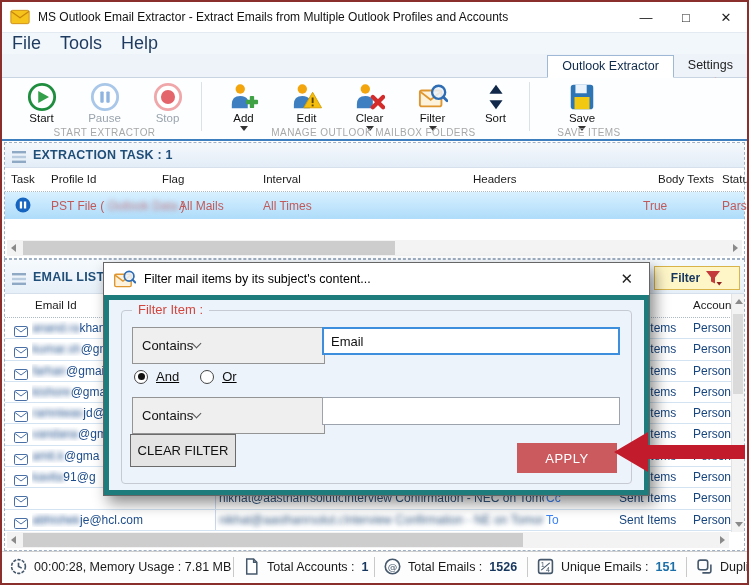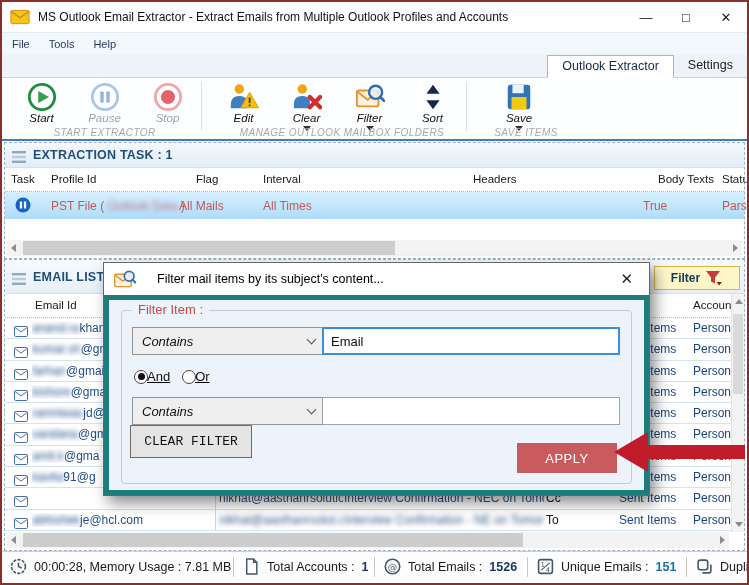--- a/index.html
+++ b/index.html
@@ -10,33 +10,33 @@
   
   .titlebar{position:absolute;left:0;top:0;width:745px;height:30px;display:flex;align-items:center;
     padding:0 8px;gap:8px;background:#fff;}
   .titlebar .ttl{font-size:12px;color:#111;white-space:nowrap;}
   .win-controls{margin-left:auto;display:flex;gap:14px;}
   .win-controls span{display:inline-block;width:26px;text-align:center;font-size:13px;color:#222;cursor:default;}
 
   
   .menubar{position:absolute;left:0;top:30px;width:745px;height:22px;background:#F2F7FC;border-top:1px solid #E4EAF1;
     display:flex;align-items:center;gap:19px;padding-left:10px;}
-  .menubar span{font-size:11px;color:#1E3A5F;}
+  .menubar span{font-size:18px;color:#1E3A5F;}
 
   
   .tabstrip{position:absolute;left:0;top:52px;width:745px;height:24px;background:#EEF3FA;
     border-bottom:1px solid #C9D4E2;display:flex;align-items:flex-end;padding-left:6px;flex-direction:column;}
   .tab{padding:3px 14px 4px;font-size:12.5px;color:#222;position:relative;top:1px;}
   .tab.active{background:#fff;border:1px solid #9FB8D6;border-bottom:1px solid #fff;color:#0E2A4A;}
   .acct{margin-left:auto;display:flex;align-items:center;gap:6px;padding-right:10px;padding-bottom:3px;}
   .acct .acct-name{font-size:12.5px;color:#737373;}
   .caret-sm{width:0;height:0;border-left:4px solid transparent;border-right:4px solid transparent;border-top:5px solid #B0402F;}
 
   
-  .toolbar{position:absolute;left:0;top:76px;width:745px;height:61px;background:#FDFEFF;display:flex;padding-left:8px;font-style:italic;}
+  .toolbar{position:absolute;left:0;top:76px;width:745px;height:61px;background:#FDFEFF;display:flex;padding-left:8px;}
   .tb-group{position:relative;display:flex;flex-direction:column;}
   .tb-btns{display:flex;}
   .tb-btn{width:63px;display:flex;flex-direction:column;align-items:center;padding-top:4px;cursor:default;}
   .tb-btn .ticon{width:30px;height:30px;}
   .tb-btn .ticon svg{width:100%;height:100%;}
   .tb-btn .tlbl{font-size:11.5px;color:#111;margin-top:0px;}
   .tb-btn.disabled .tlbl{color:#9AA4AE;}
   .tb-caret{width:0;height:0;border-left:4px solid transparent;border-right:4px solid transparent;border-top:5px solid #333;margin-top:2px;}
   .tb-grouplabel{position:absolute;bottom:1px;width:100%;text-align:center;font-size:10px;color:#A8A8A8;letter-spacing:.4px;white-space:nowrap;}
   .tb-sep{width:1px;background:#DCE1E7;margin:4px 2px 8px 2px;}
@@ -74,21 +74,21 @@
   .email-colheader{position:absolute;left:0;top:34px;right:0;height:24px;border-bottom:1px dotted #AEB9C6;background:#fff;}
   .ecol-email{position:absolute;left:30px;top:5px;font-size:11.5px;color:#1a1a1a;}
   .ecol-account{position:absolute;left:688px;top:5px;font-size:11.5px;color:#1a1a1a;}
   .email-rows{position:absolute;left:0;top:58px;right:0;height:213px;overflow:hidden;}
   .erow{position:relative;height:21.3px;border-bottom:1px solid #D3E3F2;white-space:nowrap;}
   .erow .env{position:absolute;left:9px;top:5px;width:14px;height:11px;}
   .ecell{position:absolute;top:3px;font-size:12px;color:#1F4E8C;overflow:hidden;white-space:nowrap;}
   .c-email{left:27px;width:180px;}
   .c-from{left:214px;width:124px;color:#33567F;}
   .c-subject{left:339px;width:200px;color:#33567F;}
-  .c-tocc{left:541px;width:40px;color:#0f172a;}
+  .c-tocc{left:541px;width:40px;color:#3b82f6;}
   .c-folder{left:614px;width:72px;color:#17457E;}
   .c-account{left:688px;width:42px;color:#17457E;}
   .vline-email{position:absolute;left:210px;top:0;bottom:0;width:1px;background:#C9D9EA;}
   .vsb{position:absolute;right:0;top:34px;bottom:18px;width:13px;background:#F3F3F3;border-left:1px solid #E3E3E3;}
   .vsb .up{position:absolute;top:5px;left:3px;width:0;height:0;border-left:4px solid transparent;border-right:4px solid transparent;border-bottom:5px solid #8A8A8A;}
   .vsb .dn{position:absolute;bottom:5px;left:3px;width:0;height:0;border-left:4px solid transparent;border-right:4px solid transparent;border-top:5px solid #8A8A8A;}
   .vsb .vthumb{position:absolute;left:1px;right:1px;top:20px;height:80px;background:#DADADA;}
 
   
   .statusbar{position:absolute;left:0;top:549px;width:745px;height:30px;border-top:1px solid #CFCFCF;background:#FDFDFD;
@@ -97,42 +97,42 @@
   .sb-item .sicon{width:17px;height:17px;flex:none;}
   .sb-item .sicon svg{width:100%;height:100%;}
   .sb-lbl{font-size:12.5px;color:#1a1a1a;}
   .sb-val{font-size:12.5px;font-weight:bold;color:#17365D;}
   .sb-val.hl{color:#1B6FA8;}
   .sb-sep{width:1px;height:20px;background:#C9C9C9;margin:0 9px;flex:none;}
 
   
   .dialog{position:absolute;left:101px;top:260px;width:547px;height:234px;background:#fff;z-index:40;
     border:1px solid #666;box-shadow:5px 7px 14px rgba(0,0,0,.45);}
-  .dlg-title{height:32px;display:flex;align-items:center;gap:21px;padding:0 10px;background:#fff;}
+  .dlg-title{height:32px;display:flex;align-items:center;gap:8px;padding:0 10px;background:#fff;}
   .dlg-title .dtxt{font-size:12.5px;color:#000;white-space:nowrap;}
   .dlg-close{margin-left:auto;font-size:15px;color:#222;padding:0 6px;cursor:default;}
   .dlg-body{position:absolute;left:0;top:32px;right:0;bottom:0;background:#EDF3FB;border:5px solid #1F7C7C;}
   .groupbox{position:absolute;left:12px;right:12px;top:10px;bottom:6px;border:1px solid #C6CBD3;border-radius:4px;}
   .gb-label{position:absolute;top:-9px;left:10px;background:#EDF3FB;padding:0 6px;font-size:13px;color:#D2463E;}
-  .dlg-select{position:absolute;left:10px;width:193px;height:28px;background:#EFEFEF;border:1px solid #949494;
-    display:flex;align-items:center;justify-content:space-between;padding:0 9px;cursor:default;font-style:italic;}
+  .dlg-select{position:absolute;left:10px;width:193px;height:37px;background:#EFEFEF;border:1px solid #949494;
+    display:flex;align-items:center;padding:0 9px;cursor:default;}
   .dlg-select .seltxt{font-size:13px;color:#111;}
   .chev{width:7px;height:7px;border-right:1.5px solid #555;border-bottom:1.5px solid #555;transform:rotate(45deg);margin-top:-4px;}
   .sel1{top:16px;} .sel2{top:86px;}
   .dlg-input{position:absolute;left:200px;width:298px;height:28px;background:#fff;font-family:"Liberation Sans",sans-serif;
     font-size:13px;color:#111;padding:0 7px;outline:none;}
   .inp1{top:16px;border:2px solid #3E8EDE;}
   .inp2{top:86px;border:1px solid #9CA3AC;}
-  .radio-row{position:absolute;left:12px;top:58px;display:flex;align-items:center;text-decoration:underline;}
+  .radio-row{position:absolute;left:12px;top:58px;display:flex;align-items:center;gap:9px;text-decoration:underline;}
   .radio{width:14px;height:14px;border:1px solid #444;border-radius:50%;background:#fff;display:inline-flex;
     align-items:center;justify-content:center;}
   .radio.sel::after{content:'';width:7px;height:7px;border-radius:50%;background:#111;}
   .radio-lbl{font-size:13px;color:#111;margin-right:12px;}
   .btn{position:absolute;display:flex;align-items:center;justify-content:center;font-size:13px;cursor:default;}
-  .btn-clear{left:8px;bottom:25px;width:122px;height:33px;background:#E4E4E4;border:1.5px solid #6B6B6B;color:#111;font-family:Liberation Mono, monospace;}
+  .btn-clear{left:8px;bottom:16px;width:106px;height:33px;background:#E4E4E4;border:1.5px solid #6B6B6B;color:#111;}
   .btn-cancel{left:292px;bottom:10px;width:97px;height:30px;background:#D7D7D7;border:none;color:#1a1a1a;}
   .btn-apply{left:395px;bottom:10px;width:100px;height:30px;background:#CB5A5E;border:none;color:#fff;letter-spacing:.5px;}
 
   
   .red-arrow{position:absolute;z-index:60;}
   .ra-head{position:absolute;left:612px;top:430px;width:0;height:0;
     border-top:20px solid transparent;border-bottom:20px solid transparent;border-right:34px solid #C21B2C;}
   .ra-shaft{position:absolute;left:644px;top:443px;width:99px;height:14px;background:#C21B2C;}
 </style>
 </head>
@@ -212,20 +212,30 @@
             <span class="tlbl">Stop</span>
           </div>
         </div>
         <div class="tb-grouplabel">START EXTRACTOR</div>
       </div>
       <div class="tb-sep"></div>
       <div class="tb-group" style="padding-left: 8px;">
         <div class="tb-btns">
           <div class="tb-btn" style="width: 63px;">
             <span class="ticon"><svg viewBox="0 0 32 32">
+                <circle cx="12" cy="7.5" r="5" fill="#F2A50C"></circle>
+                <path d="M3 28 L3 24 Q3 15 12 15 Q18 15 20 19 L20 28 Z" fill="#3E7FC1"></path>
+                <rect x="18" y="19" width="13" height="4.6" rx="1" fill="#3FA244"></rect>
+                <rect x="22.2" y="14.8" width="4.6" height="13" rx="1" fill="#3FA244"></rect>
+              </svg></span>
+            <span class="tlbl">Add</span>
+            <span class="tb-caret"></span>
+          </div>
+          <div class="tb-btn" style="width: 63px;">
+            <span class="ticon"><svg viewBox="0 0 32 32">
                 <circle cx="11" cy="7.5" r="5" fill="#F2A50C"></circle>
                 <path d="M2 28 L2 24 Q2 15 11 15 Q17 15 19 19 L19 28 Z" fill="#3E7FC1"></path>
                 <path d="M22 11 L31.5 27.5 L12.5 27.5 Z" fill="#F5BE0C" stroke="#D89E00"></path>
                 <rect x="21" y="16.5" width="2" height="6" fill="#5A4300"></rect>
                 <rect x="21" y="24" width="2" height="2" fill="#5A4300"></rect>
               </svg></span>
             <span class="tlbl">Edit</span>
           </div>
           <div class="tb-btn" style="width: 63px;">
             <span class="ticon"><svg viewBox="0 0 32 32">
@@ -281,21 +291,21 @@
             <rect x="0" y="0" width="14" height="2.4" fill="#8FA8C4"></rect>
             <rect x="0" y="4.8" width="14" height="2.4" fill="#B9CBDE"></rect>
             <rect x="0" y="9.6" width="14" height="2.4" fill="#8FA8C4"></rect>
           </svg>
       </span>
       <span class="sec-title">EXTRACTION TASK : 1</span>
     </div>
     <div class="ext-theader" id="ext-theader">
         <span class="ext-col" style="left: 6px;">Task</span>
         <span class="ext-col" style="left: 46px;">Profile Id</span>
-        <span class="ext-col" style="left: 191px;">Flag</span>
+        <span class="ext-col" style="left: 157px;">Flag</span>
         <span class="ext-col" style="left: 258px;">Interval</span>
         <span class="ext-col" style="left: 468px;">Headers</span>
         <span class="ext-col" style="left: 653px;">Body Texts</span>
         <span class="ext-col" style="left: 717px;">Status</span>
       </div>
     <div class="ext-row">
       <span style="position:absolute;left:10px;top:5px;width:16px;height:16px;">
         <svg viewBox="0 0 16 16" width="16" height="16">
             <circle cx="8" cy="8" r="7.5" fill="#1565C0"></circle>
             <rect x="4.8" y="4.5" width="2.3" height="7" fill="#fff"></rect>

